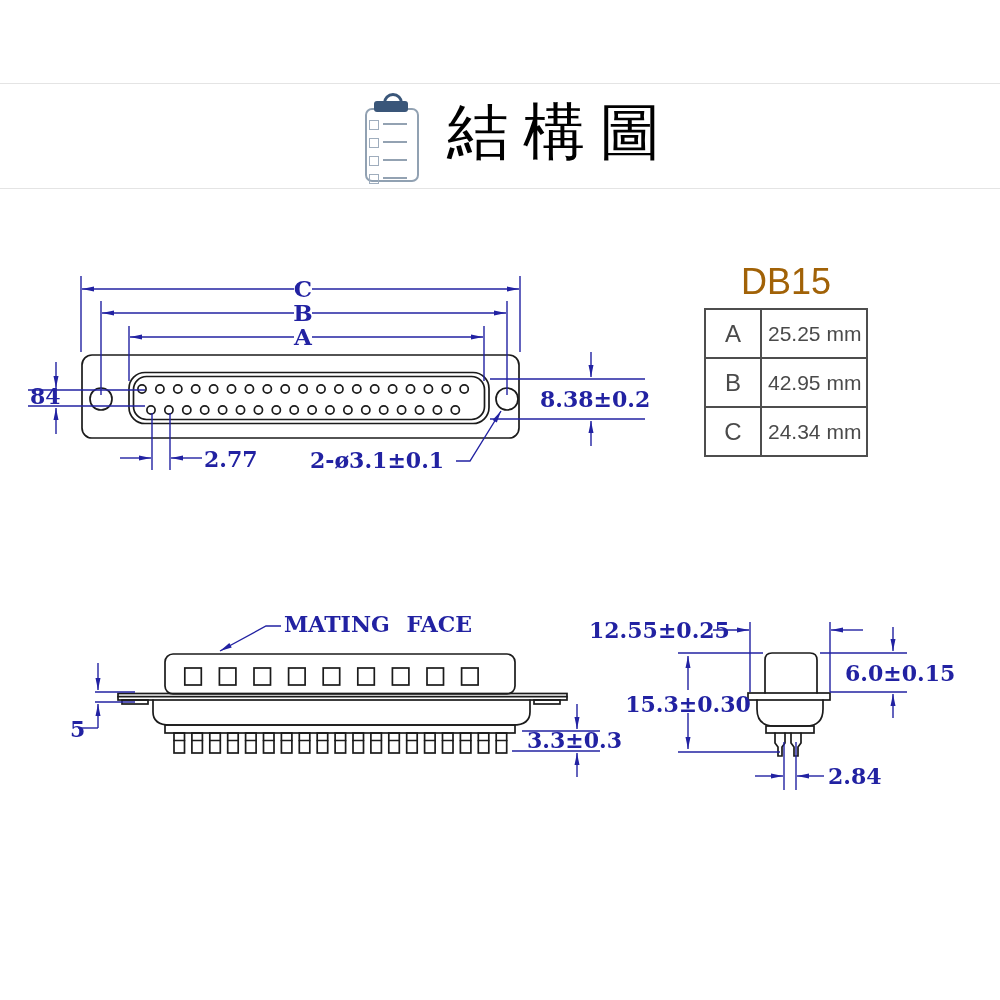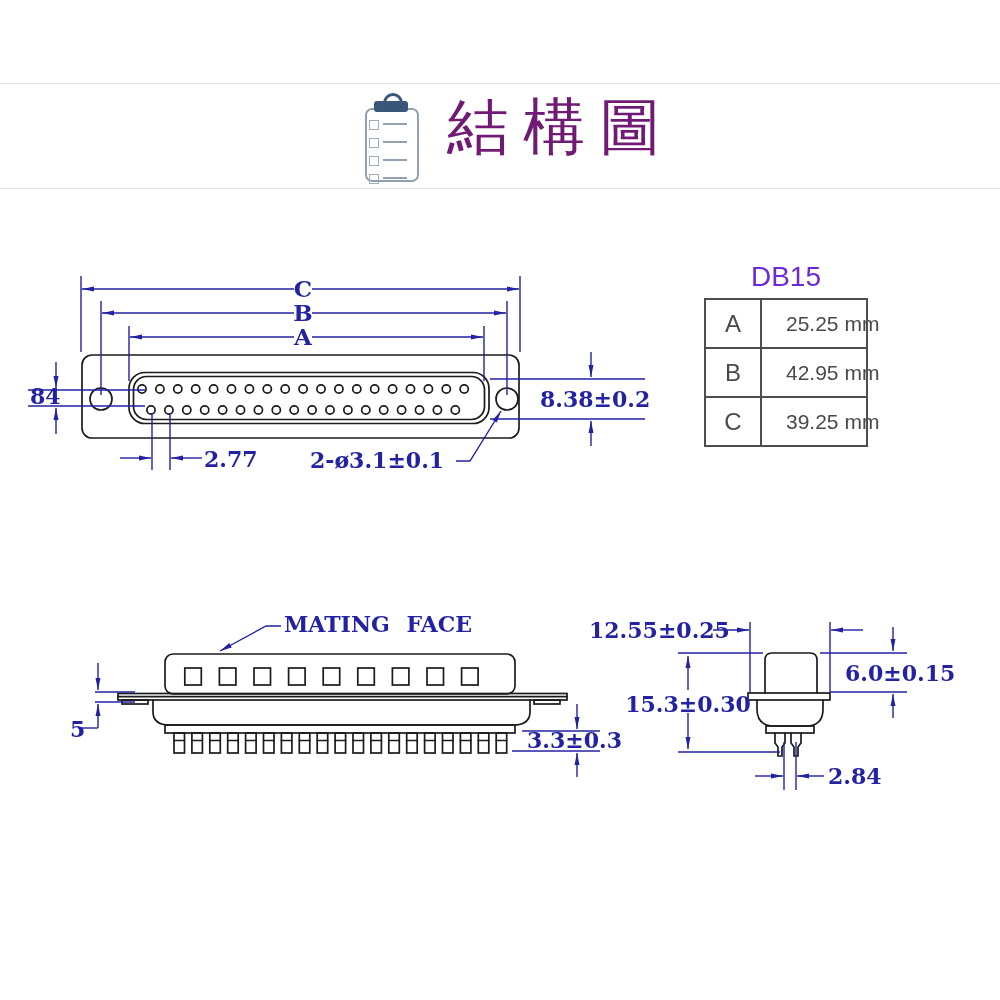--- a/index.html
+++ b/index.html
@@ -1,37 +1,37 @@
 <!DOCTYPE html>
 <html><head>
 <meta charset="utf-8">
 <style>
   html,body{margin:0;padding:0;background:#fff;}
   #canvas{position:relative;width:1000px;height:1000px;background:#ffffff;overflow:hidden;
           font-family:"Liberation Sans",sans-serif;}
   .hr-line{position:absolute;left:0;width:1000px;height:1px;background:#e4e4e4;}
   
   #page-title{position:absolute;left:447px;top:99px;font-size:62px;letter-spacing:14px;
-              color:#701a75;font-family:Liberation Mono, monospace;line-height:66px;white-space:nowrap;}
+              color:#000000;font-family:Liberation Sans, sans-serif;line-height:66px;white-space:nowrap;}
   #clip-icon{position:absolute;left:362px;top:96px;width:60px;height:90px;}
   #clip-icon .board{position:absolute;left:3px;top:12px;width:50px;height:70px;
                     border:2.5px solid #91a1b2;border-radius:7px;background:#fff;}
   #clip-icon .clip-bar{position:absolute;left:12px;top:5px;width:34px;height:11px;
                        background:#3a5679;border-radius:3px;}
   #clip-icon .clip-ring{position:absolute;left:21px;top:-3px;width:14px;height:9px;
                         border:3px solid #3a5679;border-bottom:none;border-radius:10px 10px 0 0;}
   #clip-icon .chk{position:absolute;left:7px;width:8px;height:8px;border:1.5px solid #9fadbd;}
   #clip-icon .ln{position:absolute;left:21px;width:24px;height:2px;background:#93a2b2;}
   
   #spec{position:absolute;left:704px;top:261px;width:164px;}
-  #spec .spec-title{text-align:center;font-size:28px;color:#6d28d9;margin:0 0 5px 0;}
+  #spec .spec-title{text-align:center;font-size:36px;color:#a16207;margin:0 0 5px 0;}
   #spec table{border-collapse:collapse;width:164px;table-layout:fixed;}
   #spec td{border:2px solid #4e4e4e;height:45px;color:#4a4a4a;}
   #spec td.p{width:52px;text-align:center;font-size:24px;}
-  #spec td.v{font-size:21px;padding-left:24px;white-space:nowrap;}
+  #spec td.v{font-size:21px;padding-left:6px;white-space:nowrap;}
   
   #draw{position:absolute;left:0;top:0;}
   .bk{fill:none;stroke:#1b1b1b;stroke-width:1.7;stroke-linecap:round;}
   .bl{fill:none;stroke:#2222a2;stroke-width:1.4;}
   .dt{fill:#2222a2;font-family:"DejaVu Serif",serif;font-weight:bold;font-size:22px;}
   .dtl{fill:#2222a2;font-family:"DejaVu Serif",serif;font-weight:bold;font-size:23px;}
 </style>
 </head>
 <body>
 
@@ -63,21 +63,21 @@
           <tr>
         <td class="p">A</td>
         <td class="v">25.25 mm</td>
       </tr>
       <tr>
         <td class="p">B</td>
         <td class="v">42.95 mm</td>
       </tr>
       <tr>
         <td class="p">C</td>
-        <td class="v">39.25 mm</td>
+        <td class="v">24.34 mm</td>
       </tr>
     </tbody>
       </table>
   </div>
 
   <svg id="draw" width="1000" height="1000" viewBox="0 0 1000 1000">
     <defs>
       <marker id="arr" markerUnits="userSpaceOnUse" markerWidth="13" markerHeight="7" refX="12.5" refY="3.5" orient="auto">
         <path d="M0.5,1 L12.5,3.5 L0.5,6 Z" fill="#2222a2"></path>
       </marker>

